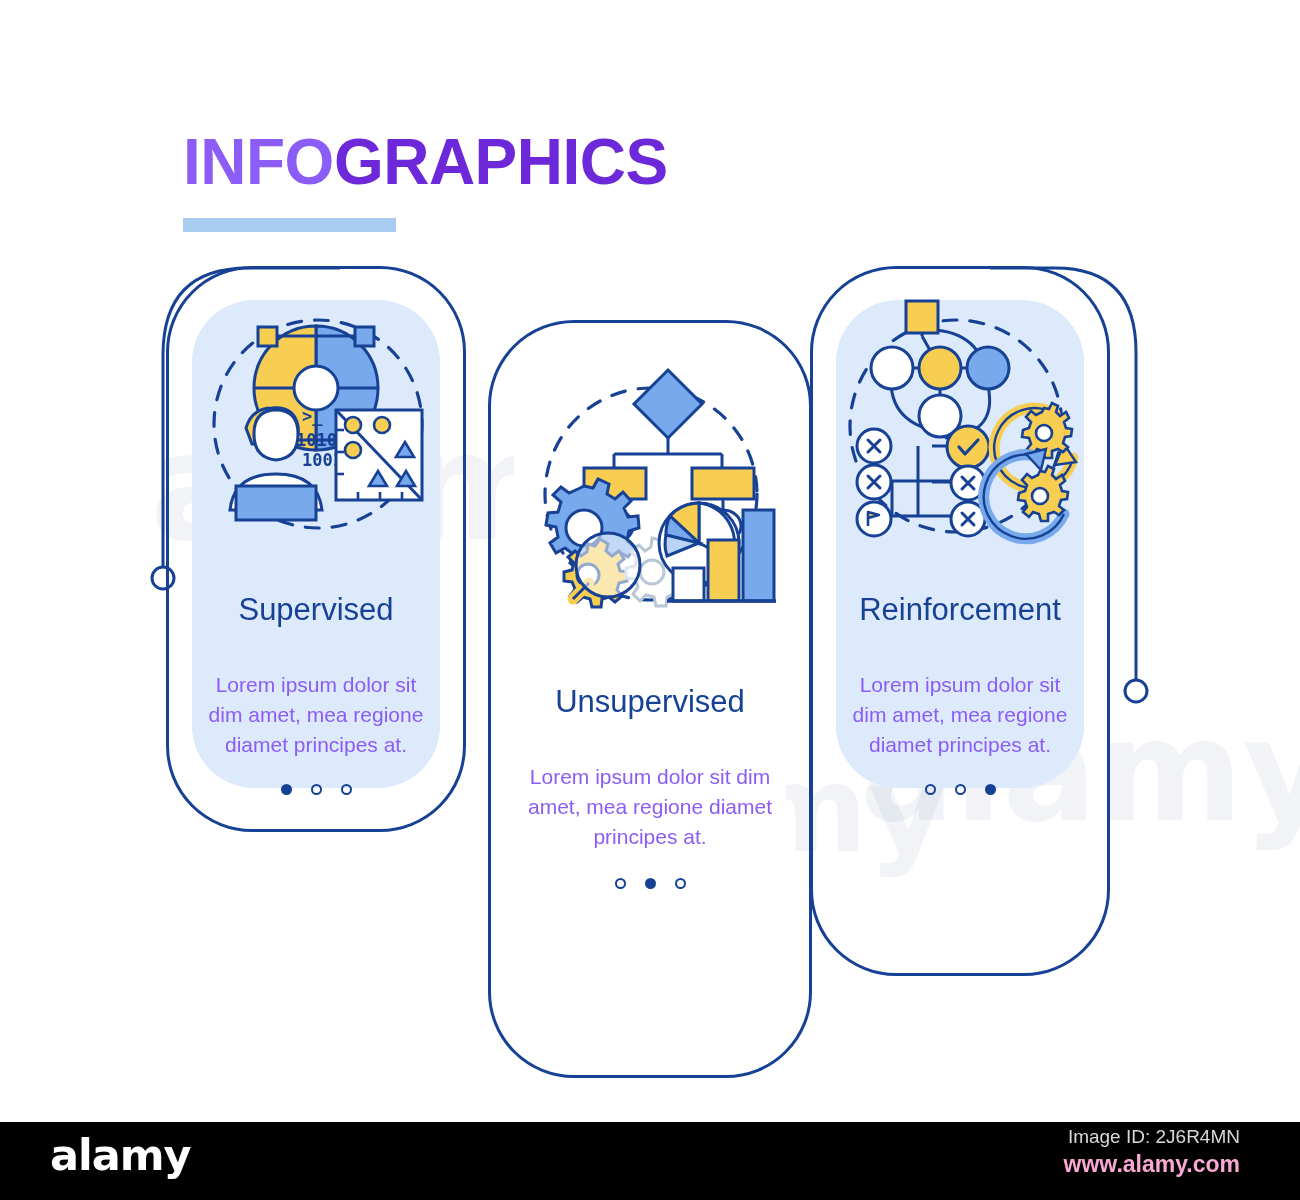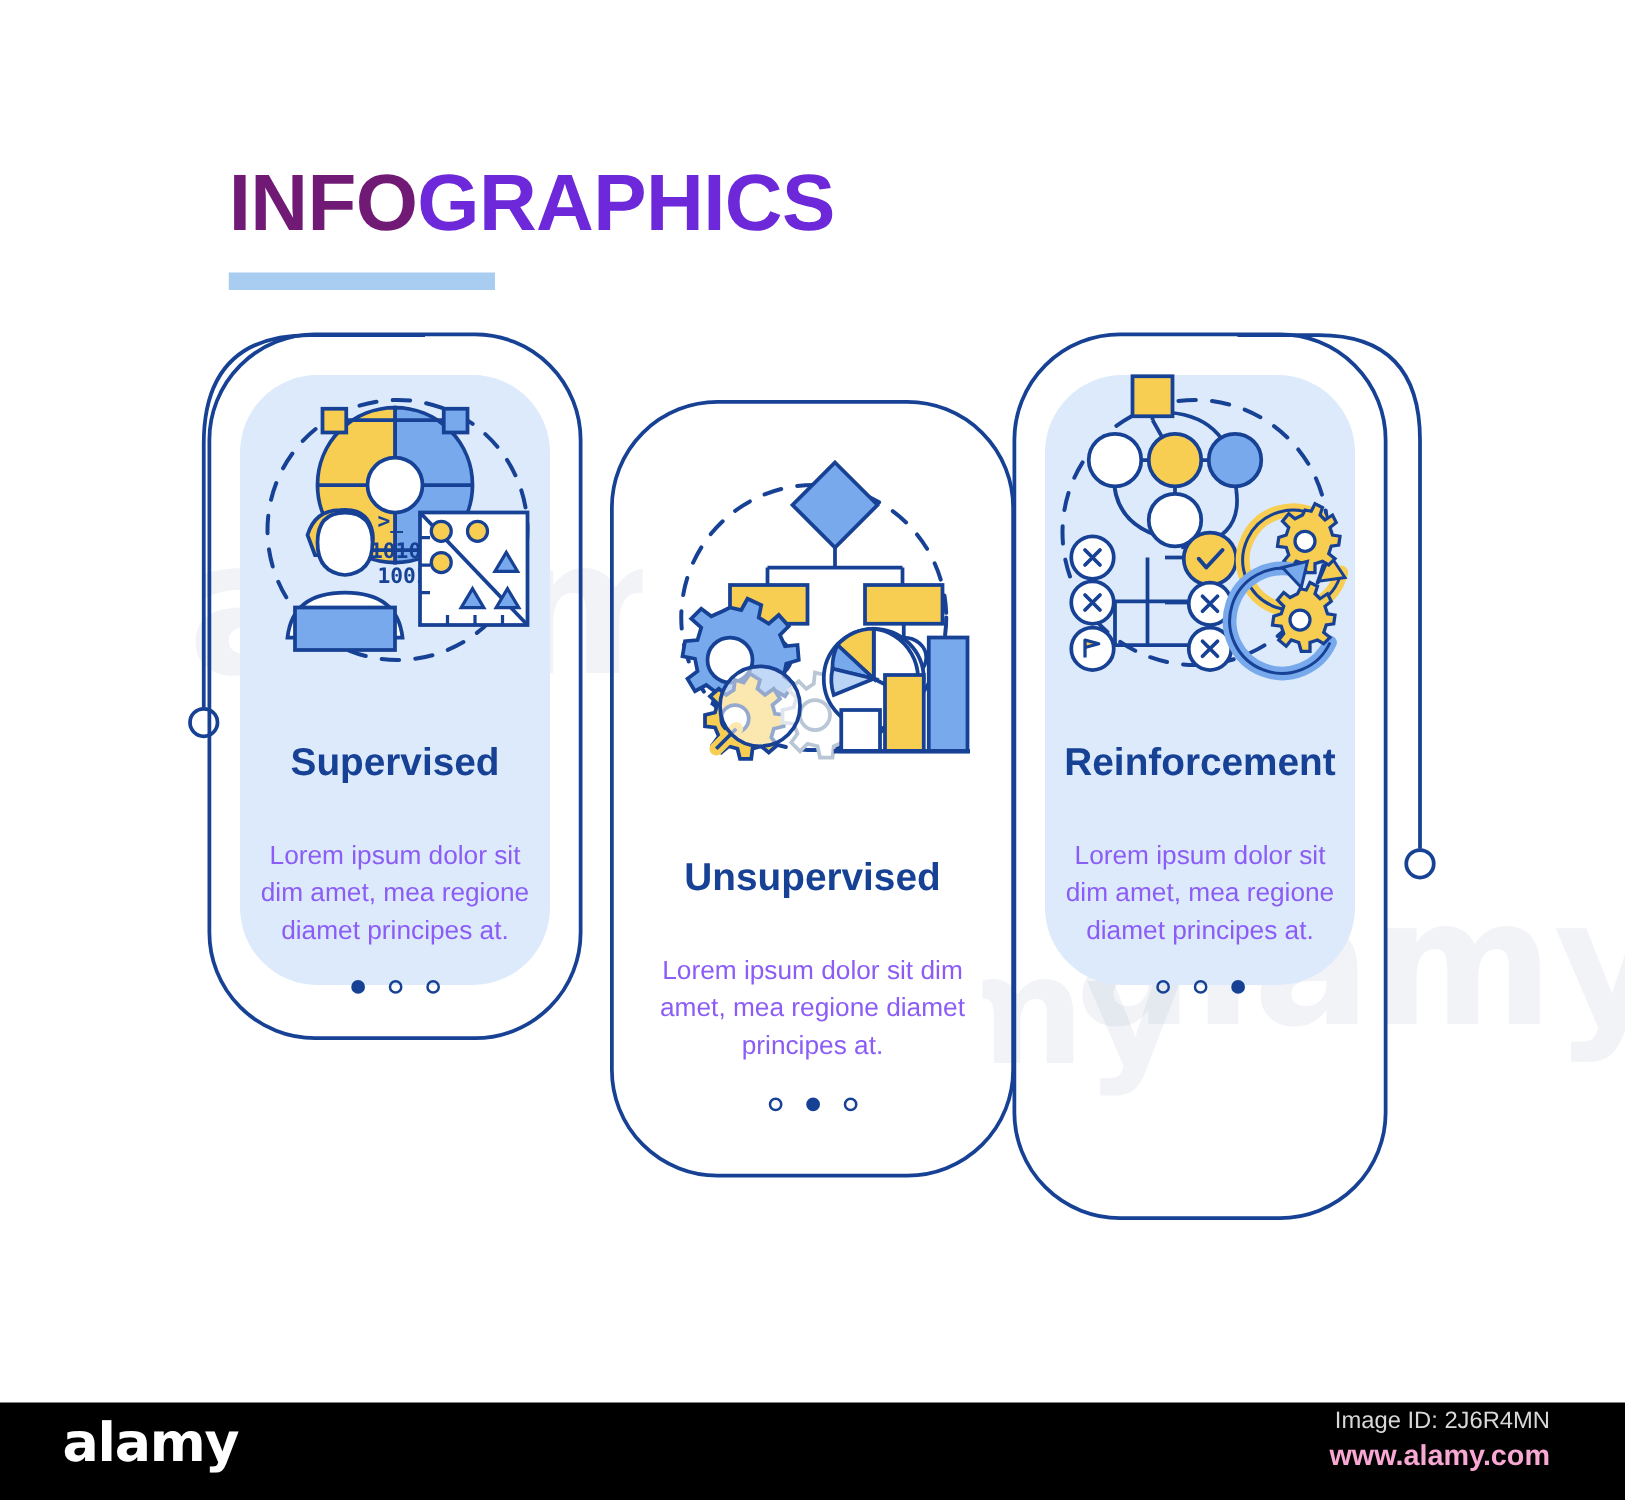--- a/index.html
+++ b/index.html
@@ -10,21 +10,21 @@
     position:relative;overflow:hidden;
   }
   .stage{position:absolute;left:0;top:0;width:1300px;height:1200px;}
 
   
   .title-block{position:absolute;left:183px;top:130px;}
   .title{
     font-size:64px;font-weight:bold;letter-spacing:-0.5px;line-height:1;
     white-space:nowrap;
   }
-  .title .t1{color:#701a75;}
+  .title .t1{color:#8b5cf6;}
   .title .t2{color:#6d28d9;}
   .title-rule{
     position:absolute;left:183px;top:218px;width:213px;height:14px;
     background:#a8cdf0;
   }
 
   
   .card{position:absolute;}
   .card-outline{
     position:absolute;left:0;top:0;width:100%;height:100%;
@@ -32,21 +32,21 @@
     background:transparent;
   }
   .card-panel{
     position:absolute;left:26px;right:26px;
     background:#dceafb;border-radius:62px;
   }
   .card-panel.plain{background:#ffffff;}
 
   .card-title{
     position:absolute;left:0;right:0;text-align:center;
-    font-size:31px;font-weight:bold;color:#164194;
+    font-size:31px;font-weight:normal;color:#164194;
   }
   .card-body{
     position:absolute;left:0;right:0;text-align:center;
     font-size:21px;line-height:1.42;color:#8b5cf6;
     padding:0 34px;box-sizing:border-box;
   }
   .dots{
     position:absolute;left:0;right:0;display:flex;justify-content:center;gap:19px;
   }
   .dot{width:11px;height:11px;border-radius:50%;box-sizing:border-box;
@@ -167,21 +167,21 @@
 
     <div class="card-title" style="top:326px;">Supervised</div>
     <div class="card-body" style="top:404px;">Lorem ipsum dolor sit dim amet, mea regione diamet principes at.</div>
     <div class="dots" style="top:518px;">
       <span class="dot on"></span>
       <span class="dot"></span>
       <span class="dot"></span>
     </div>
   </div>
 
-  <div class="card" style="left:488px;top:320px;width:324px;height:622px;">
+  <div class="card" style="left:488px;top:320px;width:324px;height:758px;">
     <div class="card-outline"></div>
     <div class="card-panel plain" style="top:34px;height:554px;"></div>
 
     <div class="icon-wrap" style="left:38px;top:38px;width:250px;height:260px;">
       <svg viewBox="0 0 250 260" width="250" height="260">
 
         <circle cx="125" cy="136" r="106" fill="none" stroke="#164194" stroke-width="3.2" stroke-dasharray="14 13" stroke-linecap="round"></circle>
 
         <g>
           <path d="M142 12 l34 34 l-34 34 l-34 -34 Z" fill="#77a9ec" stroke="#164194" stroke-width="3"></path>

